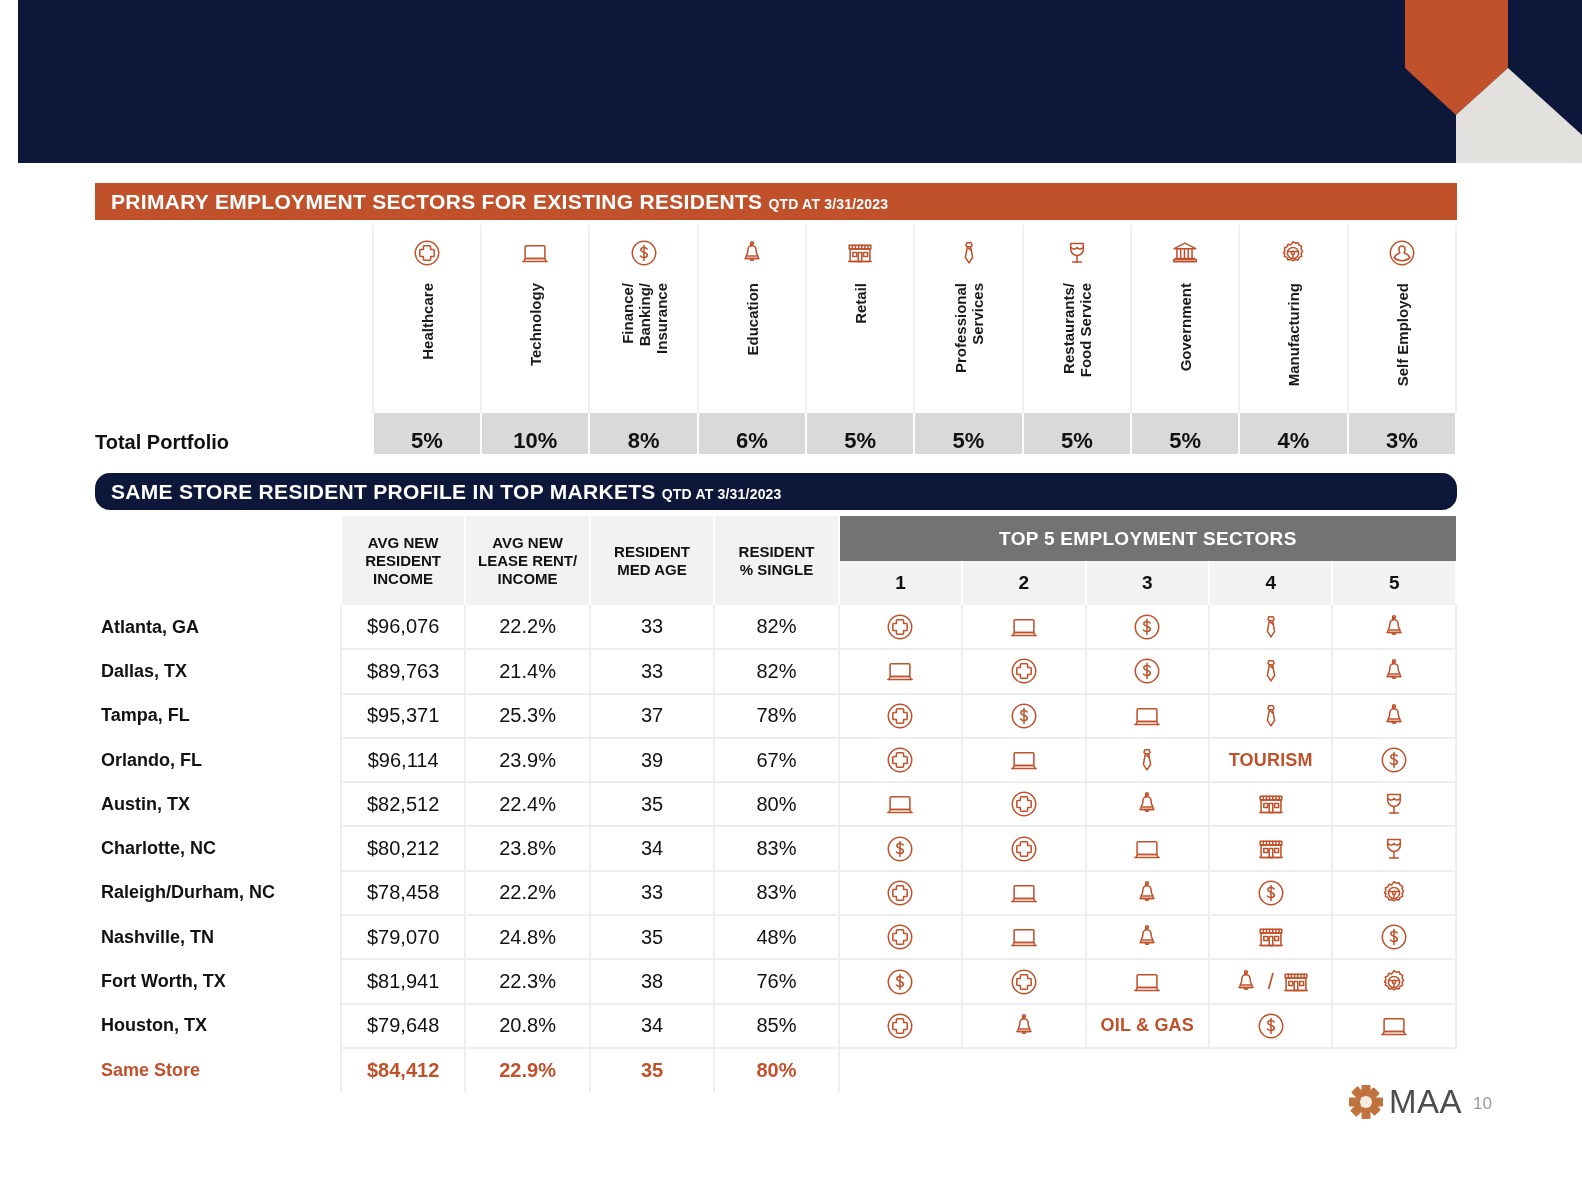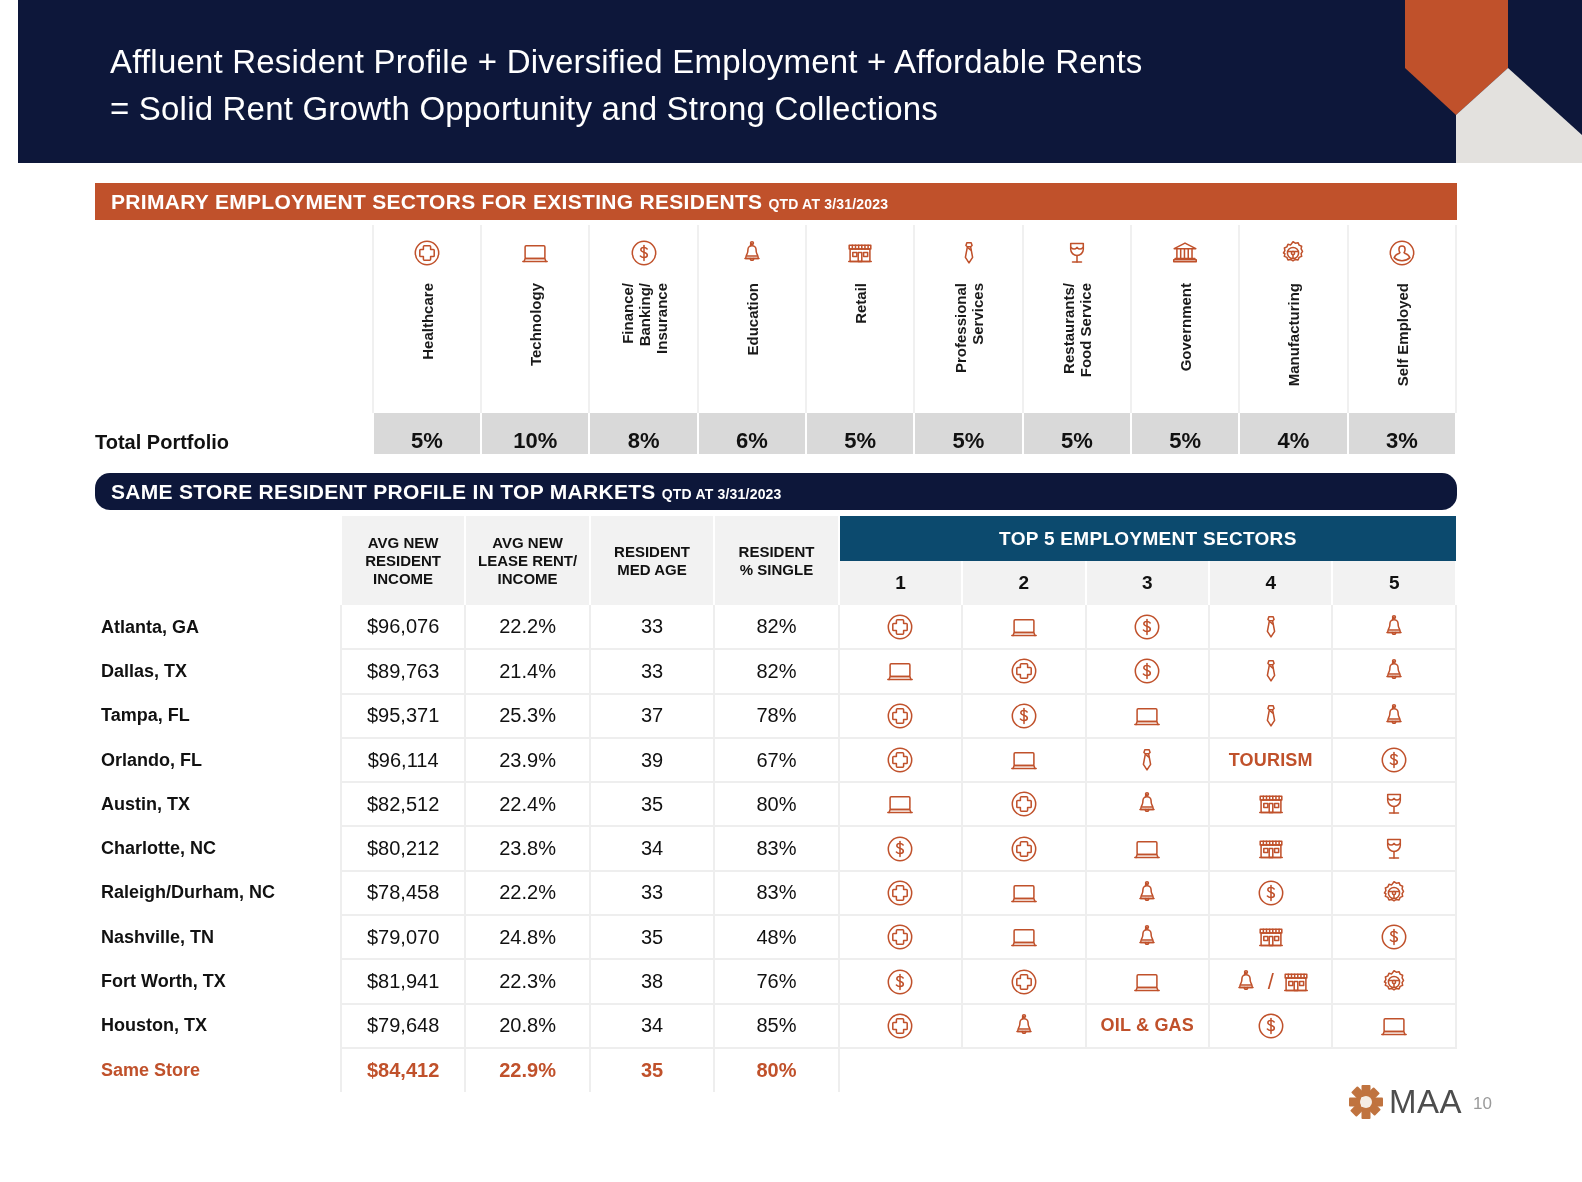--- a/index.html
+++ b/index.html
@@ -79,21 +79,21 @@
   col.c-sec { width: 123px; }
 
   .mt-head-blank { background: #fff; }
   .mt-head-cell {
     background: #f2f2f2; text-align: center; vertical-align: middle;
     font-size: 15px; font-weight: 700; color: #111; line-height: 18px;
     white-space: pre-line; height: 89px;
     border-left: 2px solid #fff; border-right: 2px solid #fff;
   }
   .top5-head {
-    background: #0c4a6e; color: #fff; text-align: center;
+    background: #737373; color: #fff; text-align: center;
     font-size: 19px; font-weight: 700; height: 45px; letter-spacing: .3px; margin-top: 37px;
   }
   .rank-head {
     background: #f2f2f2; text-align: center; vertical-align: middle;
     font-size: 19px; font-weight: 700; color: #111; height: 44px;
     border-left: 2px solid #fff; border-right: 2px solid #fff;
   }
 
   .mt-row td { height: 44.3px; border-bottom: 2px solid #eeeeee; }
   .mt-row td.mkt-name {
@@ -123,22 +123,20 @@
   .page-num { position: absolute; left: 1473px; top: 1094px; font-size: 17px; color: #9a9a9a; }
 
   svg { display: block; }
 </style>
 </head>
 <body>
 
 <div class="slide">
 
   <div class="titlebar">
-    <div class="title-text">Affluent Resident Profile + Diversified Employment + Affordable Rents
-= Solid Rent Growth Opportunity and Strong Collections</div>
     <svg class="corner-mark" viewBox="0 0 222 163">
       <polygon points="45,0 148,0 148,68 96,115 45,68" fill="#c0512b"></polygon>
       <polygon points="148,68 222,135 222,163 96,163 96,115" fill="#e3e1de"></polygon>
     </svg>
   </div>
 
   <div class="banner orange" id="banner1">
     <span class="b-main">PRIMARY EMPLOYMENT SECTORS FOR EXISTING RESIDENTS</span><span class="b-sub">QTD AT 3/31/2023</span>
   </div>
 

